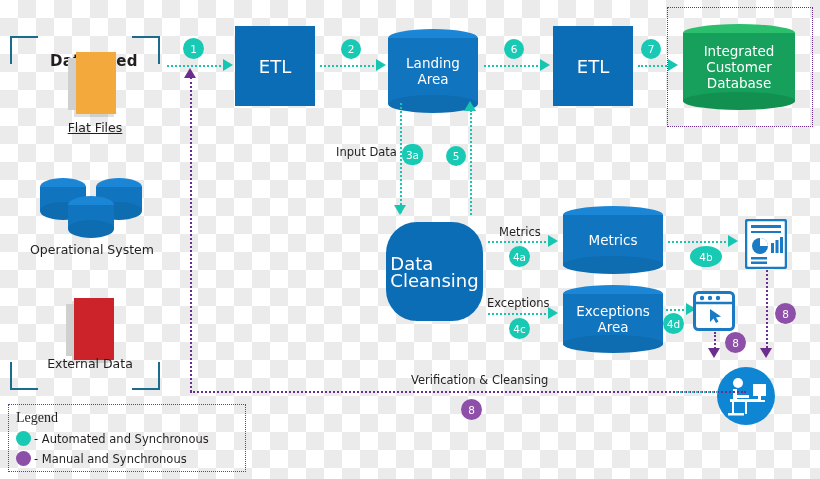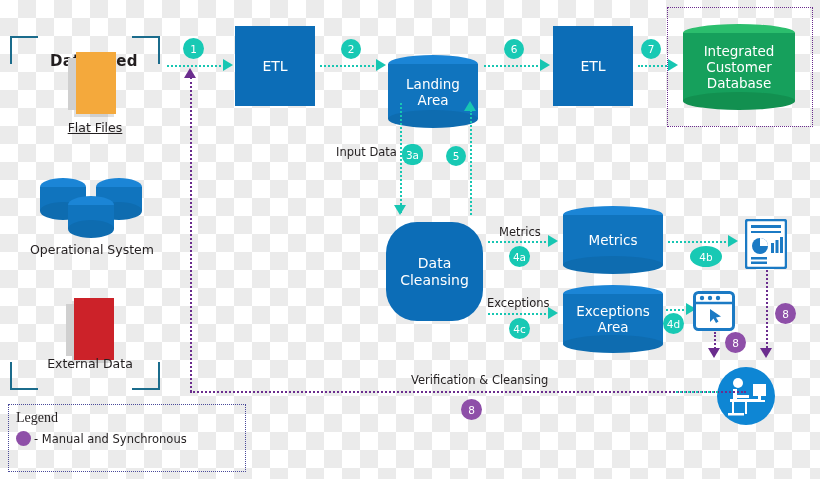--- a/index.html
+++ b/index.html
@@ -45,22 +45,21 @@
   }
 
   
   .proc {
     position: absolute;
     background: #0C6DB7;
     color: #ffffff;
     display: flex;
     align-items: center;
     justify-content: center;
-    text-align: center;
-    font-size: 14px;
+    font-size: 18px;
     line-height: 17px;
     white-space: pre-line;
   }
 
   
   .cyl { position: absolute; }
   .cyl .body {
     position: absolute; left: 0; right: 0;
     top: 9px; bottom: 9px;
     background: #1074BE;
@@ -196,21 +195,21 @@
   <div class="hline" style="left:167px; top:65px; width:58px;"></div>
   <div class="arw r" style="left:223px; top:59px;"></div>
   <div class="badge teal" style="left:183px; top:38px; width:21px; height:21px;">1</div>
 
   <div class="proc" style="left:235px; top:26px; width:80px; height:80px;">ETL</div>
 
   <div class="hline" style="left:320px; top:65px; width:58px;"></div>
   <div class="arw r" style="left:376px; top:59px;"></div>
   <div class="badge teal" style="left:341px; top:39px; width:20px; height:20px;">2</div>
 
-  <div class="cyl" style="left:388px; top:29px; width:90px; height:73px;margin-top:26px;">
+  <div class="cyl" style="left:388px; top:29px; width:90px; height:84px;">
     <div class="top"></div>
       <div class="body"></div>
       <div class="bot"></div>
     <div class="txt">Landing
 Area</div>
   </div>
 
   <div class="hline" style="left:484px; top:65px; width:58px;"></div>
   <div class="arw r" style="left:540px; top:59px;"></div>
   <div class="badge teal" style="left:504px; top:39px; width:20px; height:20px;">6</div>
@@ -332,18 +331,22 @@
   <div class="arw pur u" style="left:184px; top:68px;"></div>
   <div class="vline pur" style="left:745px; top:424px; height:0;"></div>
   <div class="lbl" style="left:411px; top:374px;">Verification &amp; Cleansing</div>
   <div class="badge purple" style="left:461px; top:399px; width:21px; height:21px;">8</div>
 
   <div class="hline" style="left:676px; top:391px; width:42px;"></div>
 
   <div id="legend">
     <div class="ltitle">Legend</div>
     <div class="lrow">
+      <span class="dot teal"></span>
+      <span class="ltxt">- Automated and Synchronous</span>
+    </div>
+    <div class="lrow">
       <span class="dot purple"></span>
       <span class="ltxt">- Manual and Synchronous</span>
     </div>
   </div>
 
 </div>
 
 </body></html>

